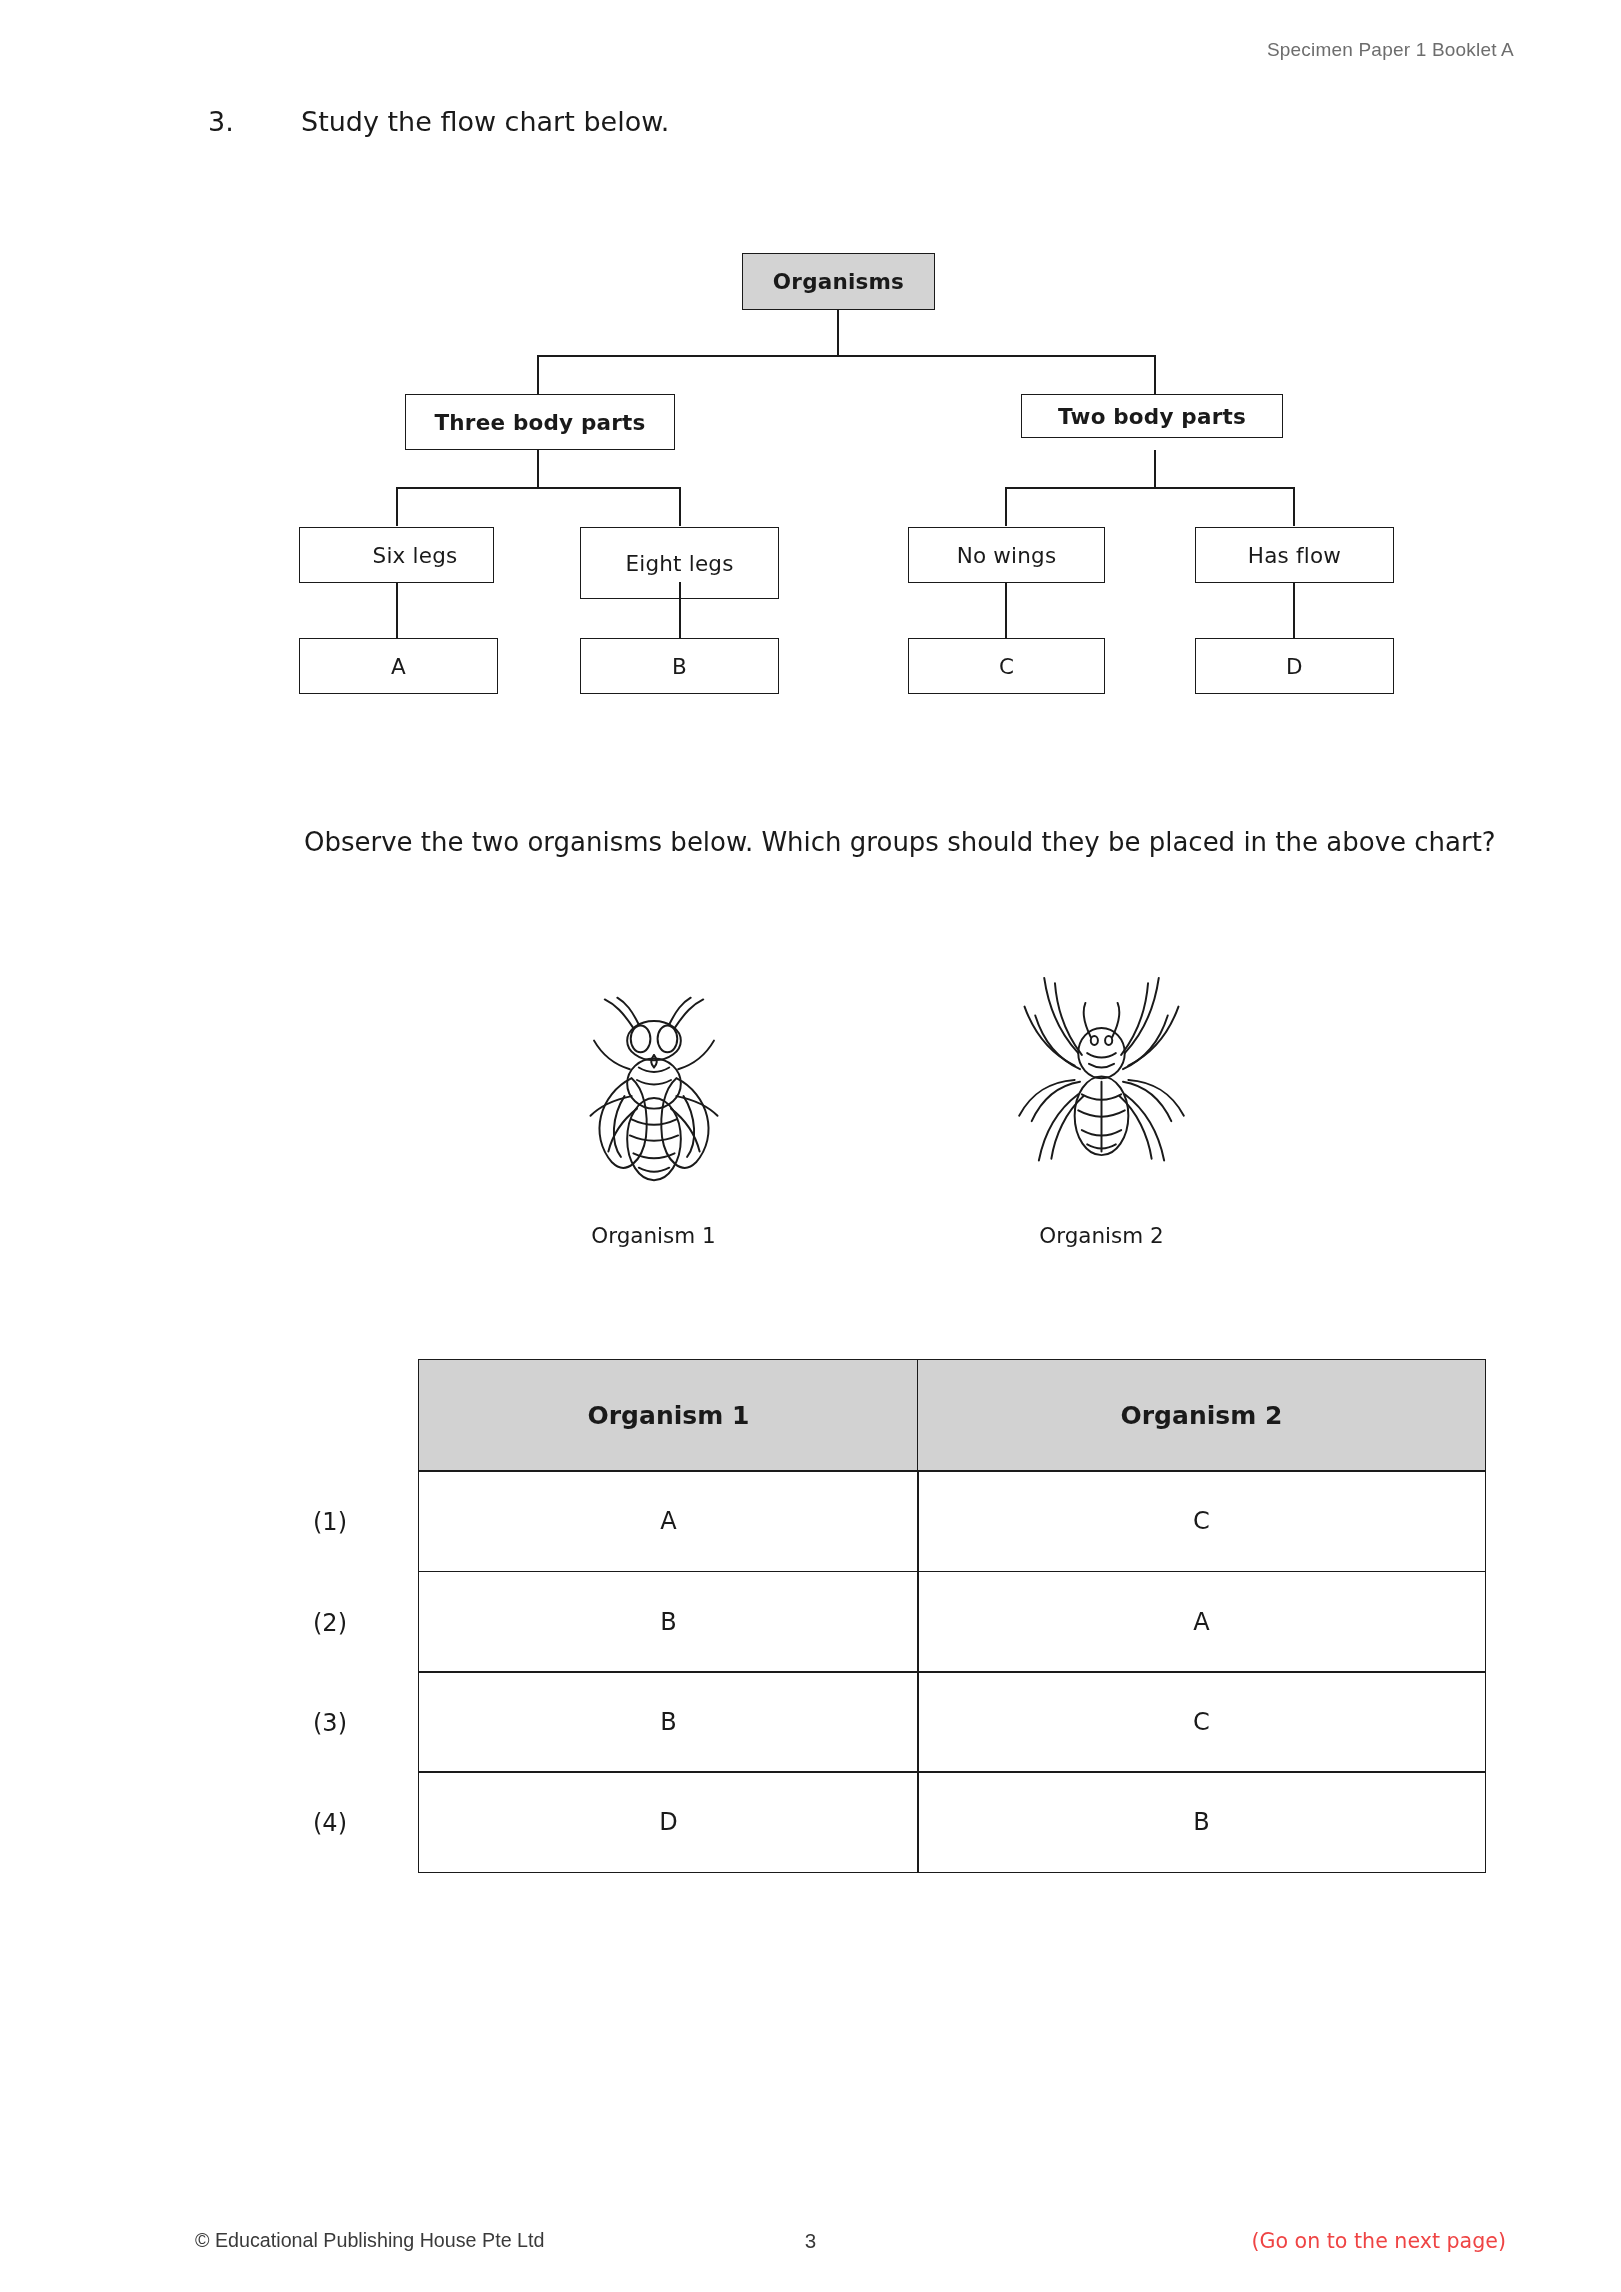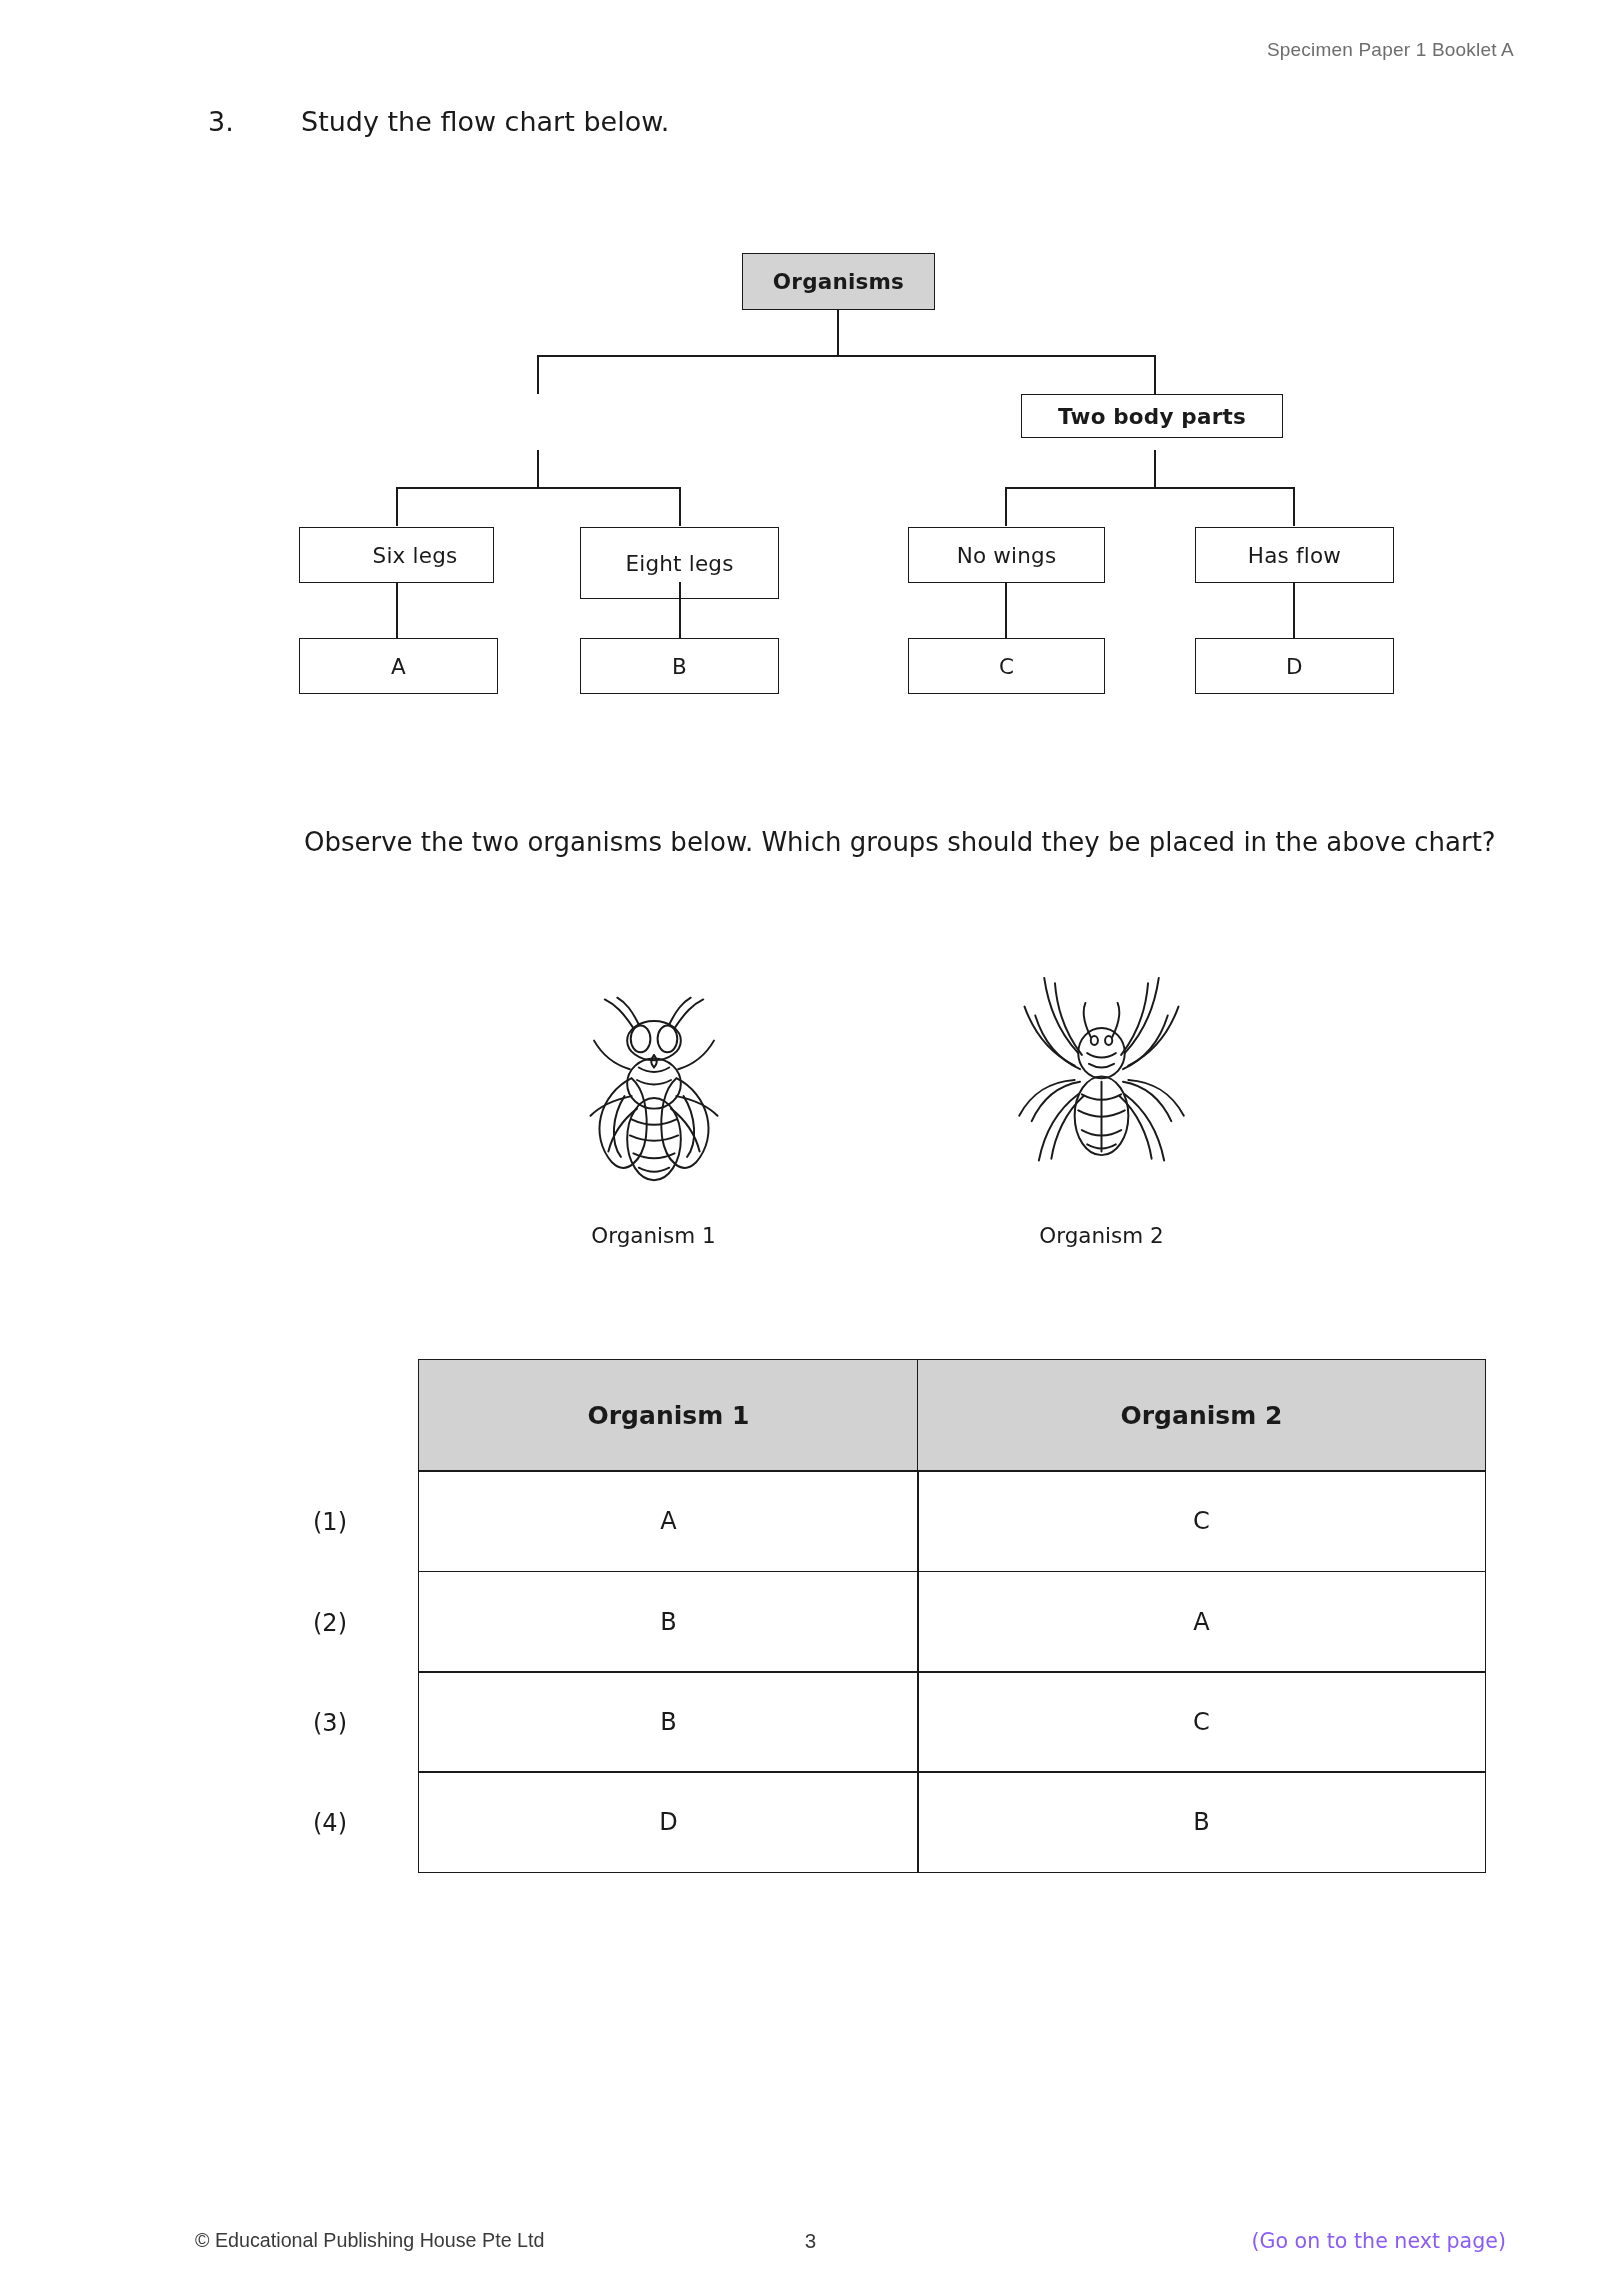--- a/index.html
+++ b/index.html
@@ -143,21 +143,21 @@
     position: absolute;
     bottom: 64px;
     left: 0;
     width: 1621px;
     font-family: "Liberation Sans", sans-serif;
     font-size: 19.7px;
     color: #3a3a3a;
   }
   .footer .left  { position: absolute; left: 195px; }
   .footer .mid   { position: absolute; left: 50%; transform: translateX(-50%); font-size: 20.6px; }
-  .footer .right { position: absolute; right: 115px; font-family: "DejaVu Sans", sans-serif; font-size: 20.6px; color:#8b5cf6; }
+  .footer .right { position: absolute; right: 115px; font-family: "DejaVu Sans", sans-serif; font-size: 20.6px; color:#ef4444; }
 </style>
 </head>
 <body>
 
 <div class="page">
 
   <div class="running-head">Specimen Paper 1 Booklet A</div>
 
   <div class="q-row">
     <div class="q-num">3.</div>
@@ -167,20 +167,21 @@
   <div class="chart">
 
     <div class="node shaded" style="left:742px; top:21.5px; width:193px; height:57px;">Organisms</div>
 
     <div class="line v" style="left:837px; top:79px; height:45px;"></div>
 
     <div class="line h" style="left:537px; top:124px; width:618px;"></div>
     <div class="line v" style="left:537px; top:124px; height:39px;"></div>
     <div class="line v" style="left:1154px; top:124px; height:39px;"></div>
 
+    <div class="node" style="left:405px; top:163px; width:270px; height:56px;">Three body parts</div>
     <div class="node" style="left:1021px; top:163px; width:262px; height:44px;">Two body parts</div>
 
     <div class="line v" style="left:537px; top:219px; height:38px;"></div>
     <div class="line h" style="left:396px; top:256px; width:285px;"></div>
     <div class="line v" style="left:396px; top:256px; height:39px;"></div>
     <div class="line v" style="left:679px; top:256px; height:39px;"></div>
 
     <div class="line v" style="left:1154px; top:219px; height:38px;"></div>
     <div class="line h" style="left:1005px; top:256px; width:288px;"></div>
     <div class="line v" style="left:1005px; top:256px; height:39px;"></div>

